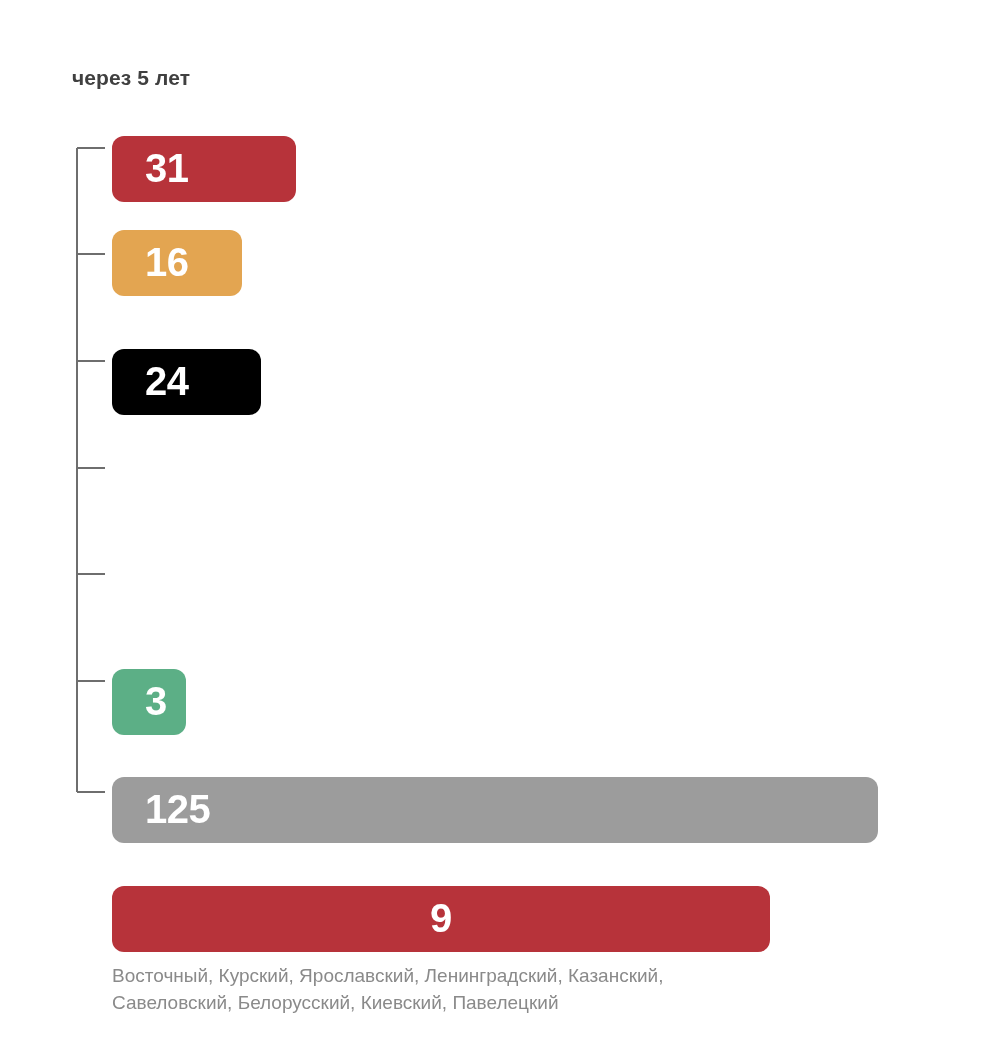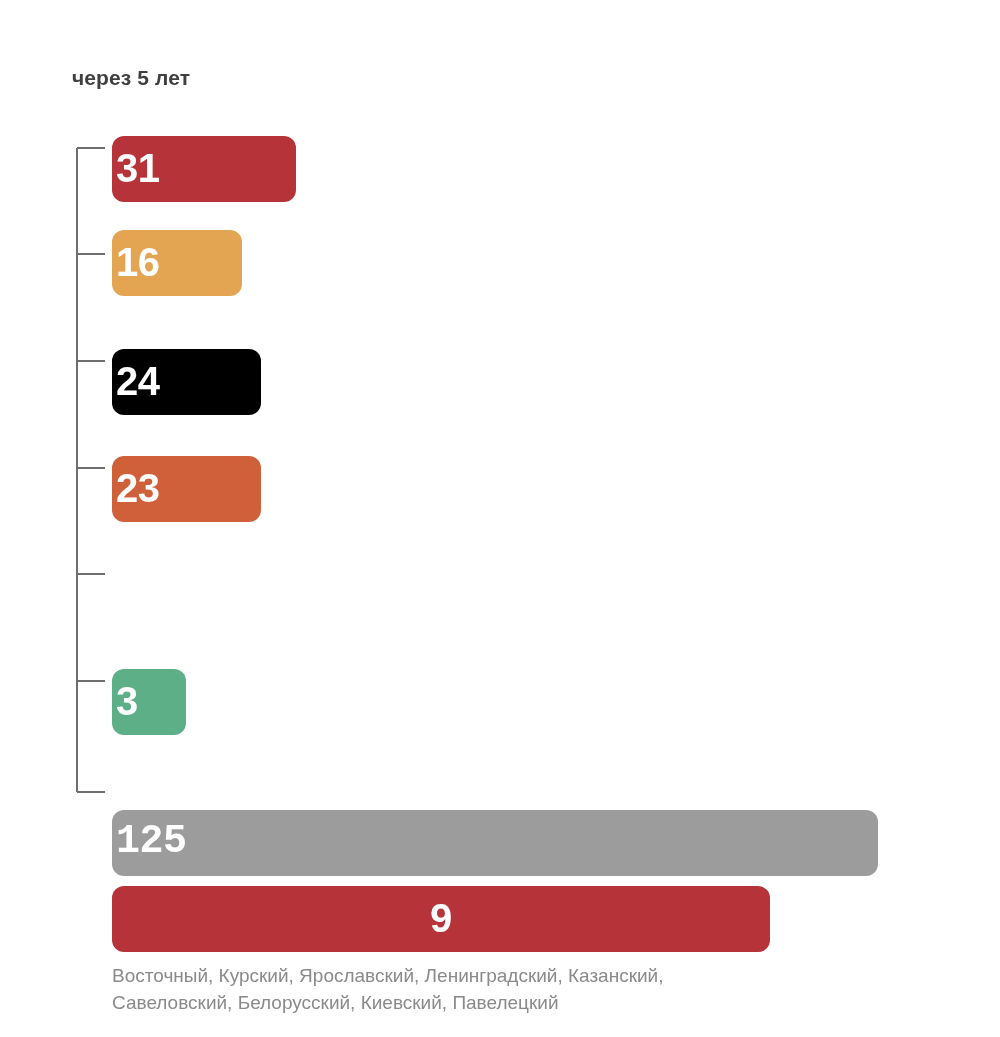--- a/index.html
+++ b/index.html
@@ -61,21 +61,21 @@
     display: flex;
     align-items: center;
   }
 
   .bar {
     height: 66px;
     border-radius: 12px;
     display: flex;
     align-items: center;
     box-sizing: border-box;
-    padding-left: 4px;
+    padding-left: 33px;
     margin-top: 39px;
   }
 
   .bar-value {
     color: #ffffff;
     font-size: 40px;
     font-weight: bold;
     line-height: 1;
     letter-spacing: -0.5px;
     position: relative;
@@ -152,34 +152,29 @@
         <span class="bar-value">16</span>
       </div>
     </div>
 
     <div class="bar-row" style="top:329px;">
       <div class="bar" style="width:149px;background:#000000;">
         <span class="bar-value">24</span>
       </div>
     </div>
 
-    <div class="bar-row" style="top:436px;">
-      <div class="bar" style="width:149px;background:#D0603A;">
-        <span class="bar-value">23</span>
-      </div>
-    </div>
 
 
     <div class="bar-row" style="top:649px;">
       <div class="bar" style="width:74px;background:#5CAF86;">
         <span class="bar-value">3</span>
       </div>
     </div>
 
-    <div class="bar-row" style="top:790px;font-family:Liberation Mono, monospace;">
+    <div class="bar-row" style="top:757px;">
       <div class="bar" style="width:766px;background:#9C9C9C;">
         <span class="bar-value">125</span>
       </div>
     </div>
 
   </div>
 
   <div class="total-row">
     <div class="total-bar" style="width:658px;background:#B7333A;">
       <span class="total-value">9</span>

